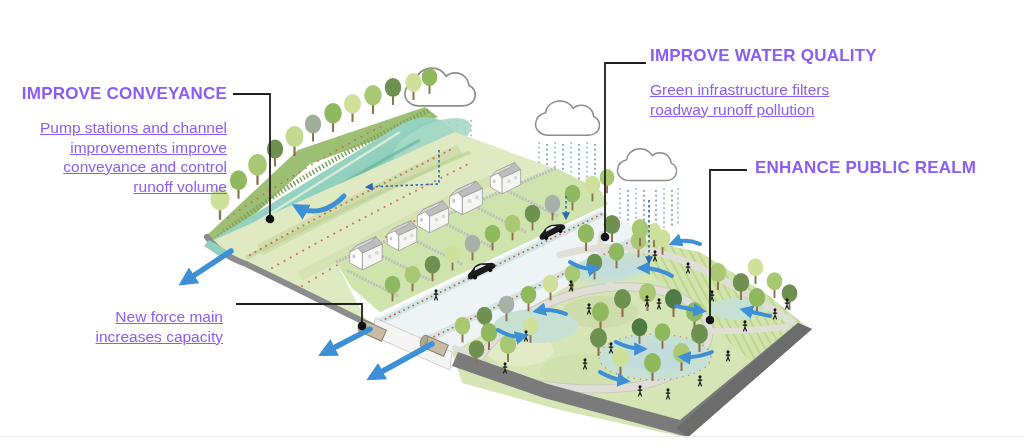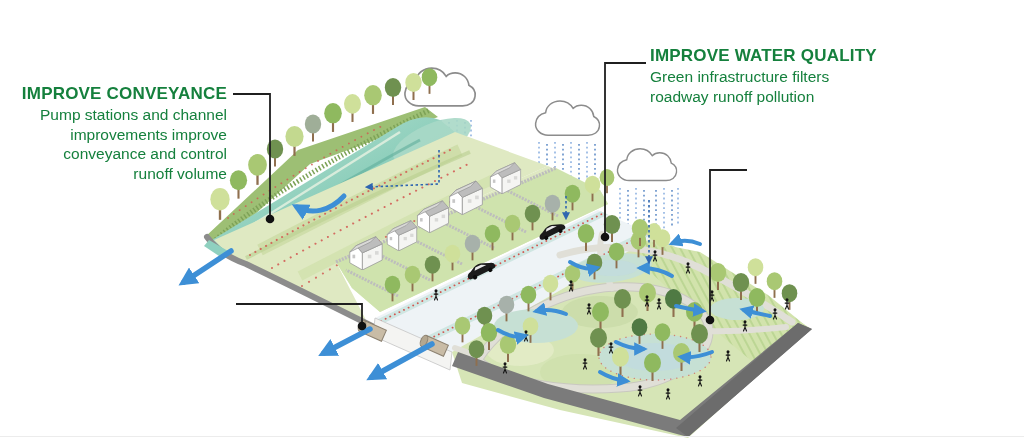--- a/index.html
+++ b/index.html
@@ -1,21 +1,21 @@
 <!DOCTYPE html>
 <html><head>
 <meta charset="utf-8">
 <style>
   html,body{margin:0;padding:0;background:#ffffff;}
   .stage{position:relative;width:1024px;height:448px;background:#ffffff;overflow:hidden;
          font-family:"Liberation Sans",sans-serif;}
   .stage svg{position:absolute;left:0;top:0;}
-  .callout{position:absolute;color:#15803d;}
+  .callout{position:absolute;color:#8b5cf6;}
   .co-title{font-weight:bold;font-size:17px;line-height:19px;letter-spacing:.2px;}
-  .co-body{font-size:15.5px;line-height:19.5px;white-space:pre-line;margin-top:2px;}
+  .co-body{font-size:15.5px;line-height:19.5px;white-space:pre-line;margin-top:15px;text-decoration:underline;}
   .align-right{text-align:right;}
   #co-conveyance{top:84px;right:797px;width:240px;}
   #co-capacity{top:292px;right:801px;width:220px;}
   #co-waterquality{top:46px;left:650px;width:260px;}
   #co-publicrealm{top:158px;left:755px;width:265px;}
   .hairline{position:absolute;left:0;right:0;top:436px;height:1px;background:#ececec;}
 </style>
 </head>
 <body>
 
@@ -349,25 +349,28 @@
 
 <div class="callout align-right" id="co-conveyance">
   <div class="co-title">IMPROVE CONVEYANCE</div>
   <div class="co-body">Pump stations and channel
 improvements improve
 conveyance and control
 runoff volume</div>
 </div>
 
 <div class="callout align-right" id="co-capacity">
+  <div class="co-body">New force main
+increases capacity</div>
 </div>
 
 <div class="callout" id="co-waterquality">
   <div class="co-title">IMPROVE WATER QUALITY</div>
   <div class="co-body">Green infrastructure filters
 roadway runoff pollution</div>
 </div>
 
 <div class="callout" id="co-publicrealm">
+  <div class="co-title">ENHANCE PUBLIC REALM</div>
 </div>
 
 <div class="hairline"></div>
 </div>
 
 </body></html>

